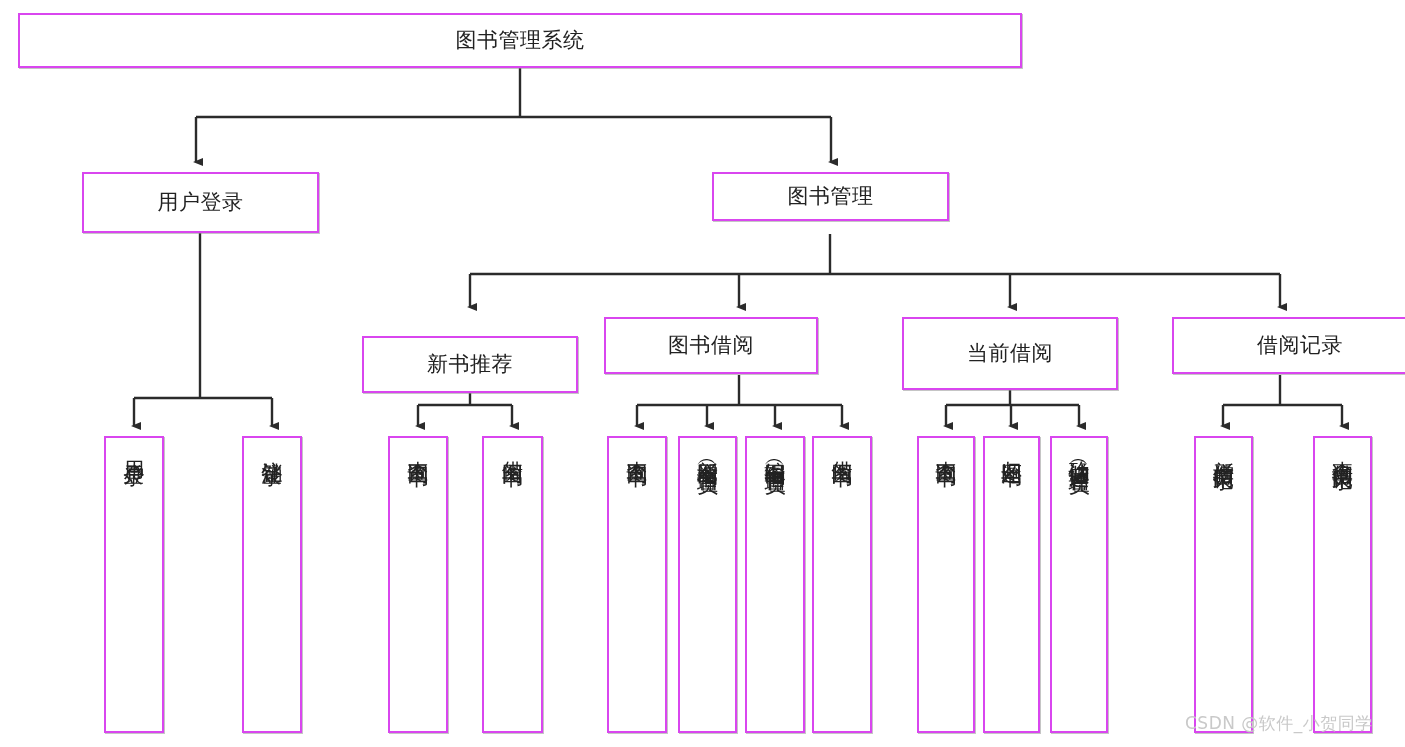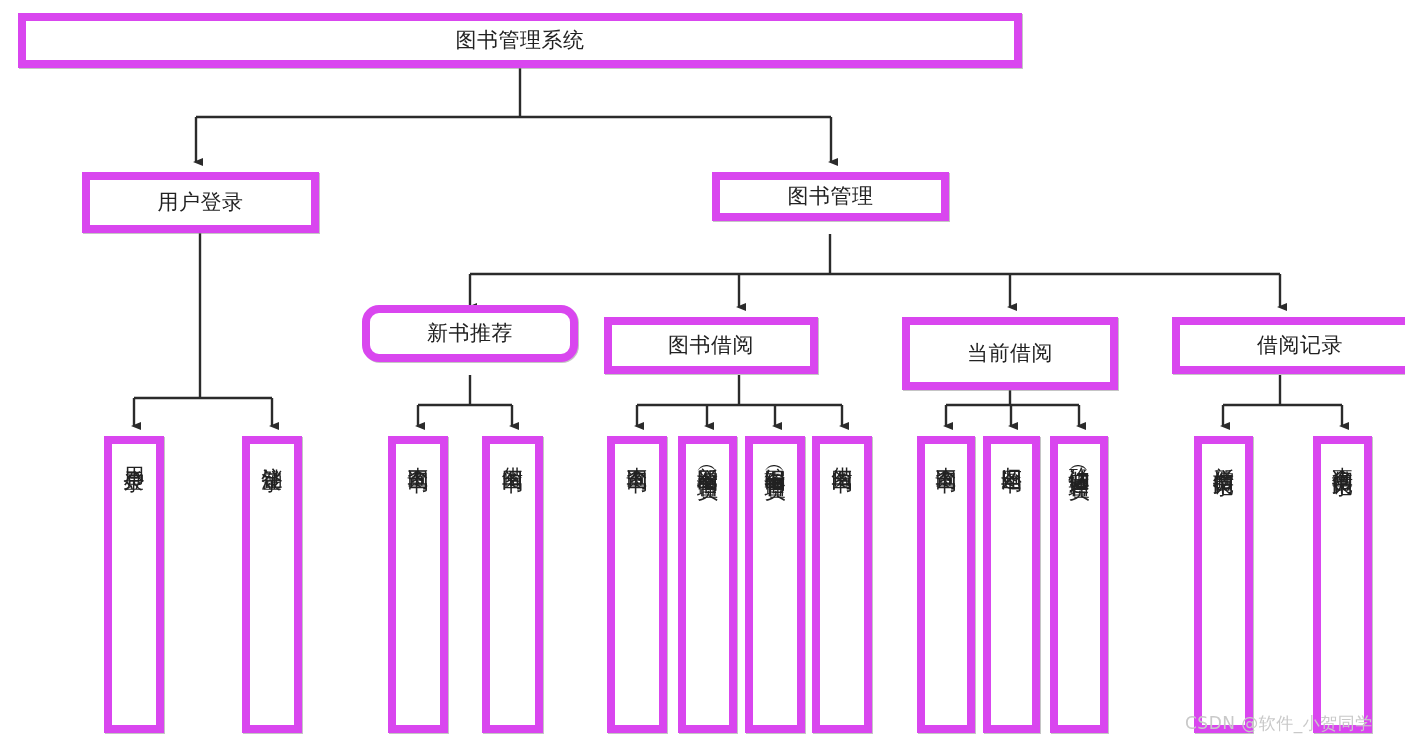--- a/index.html
+++ b/index.html
@@ -21,21 +21,21 @@
     position: absolute;
     left: 0;
     top: 0;
     width: 1405px;
     height: 747px;
     pointer-events: none;
   }
   .node {
     position: absolute;
     box-sizing: border-box;
-    border: 8px solid #d946ef;
+    border: 2px solid #d946ef;
     background: #ffffff;
     display: flex;
     align-items: center;
     justify-content: center;
     color: #222222;
     box-shadow: 1px 1px 0 rgba(150,150,150,0.55);
   }
   .node .label {
     text-align: center;
     line-height: 1.18;
@@ -126,21 +126,21 @@
     <span class="label">图书管理系统</span>
   </div>
 
   <div class="node horiz" style="left:82px; top:172px; width:237px; height:61px;">
     <span class="label">用户登录</span>
   </div>
   <div class="node horiz" style="left:712px; top:172px; width:237px; height:49px;">
     <span class="label">图书管理</span>
   </div>
 
-  <div class="node horiz" style="left:362px; top:305px; width:216px; height:57px;border-radius:17px;">
+  <div class="node horiz" style="left:362px; top:336px; width:216px; height:57px;">
     <span class="label">新书推荐</span>
   </div>
   <div class="node horiz" style="left:604px; top:317px; width:214px; height:57px;">
     <span class="label">图书借阅</span>
   </div>
   <div class="node horiz" style="left:902px; top:317px; width:216px; height:73px;">
     <span class="label">当前借阅</span>
   </div>
   <div class="node horiz" style="left:1172px; top:317px; width:256px; height:57px;">
     <span class="label">借阅记录</span>

